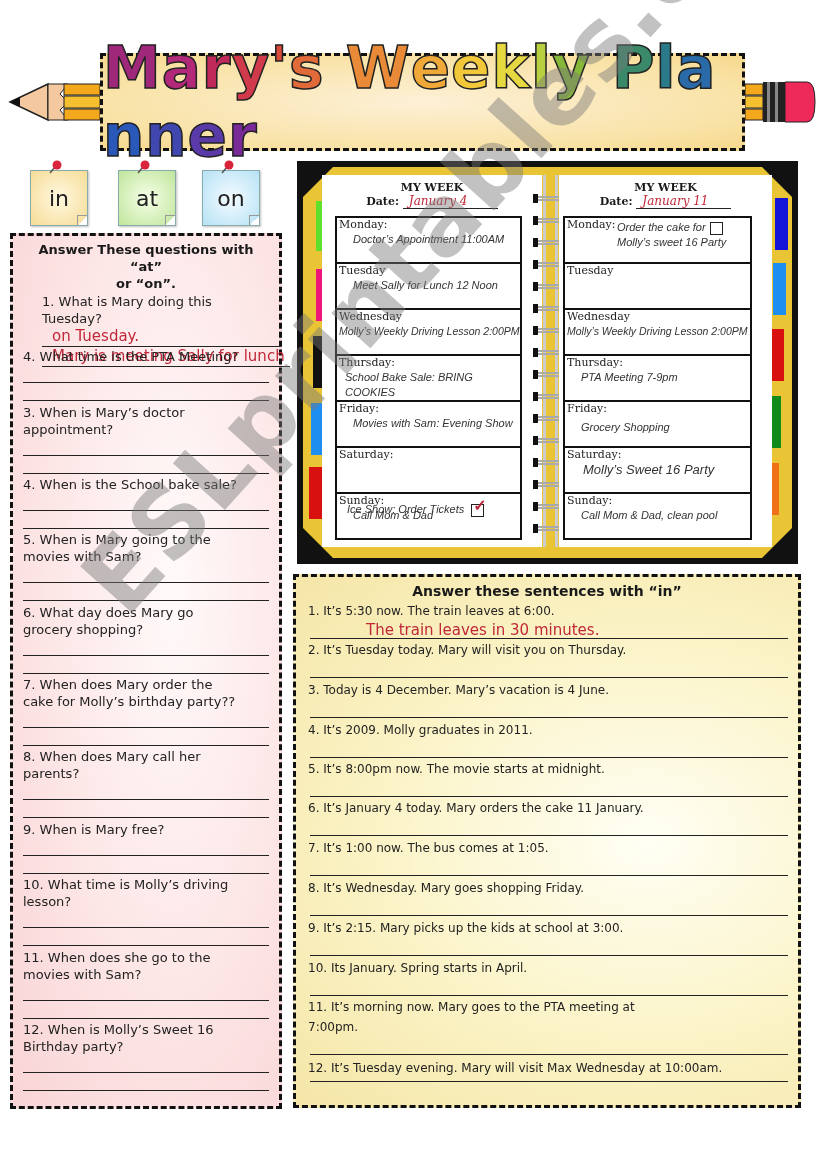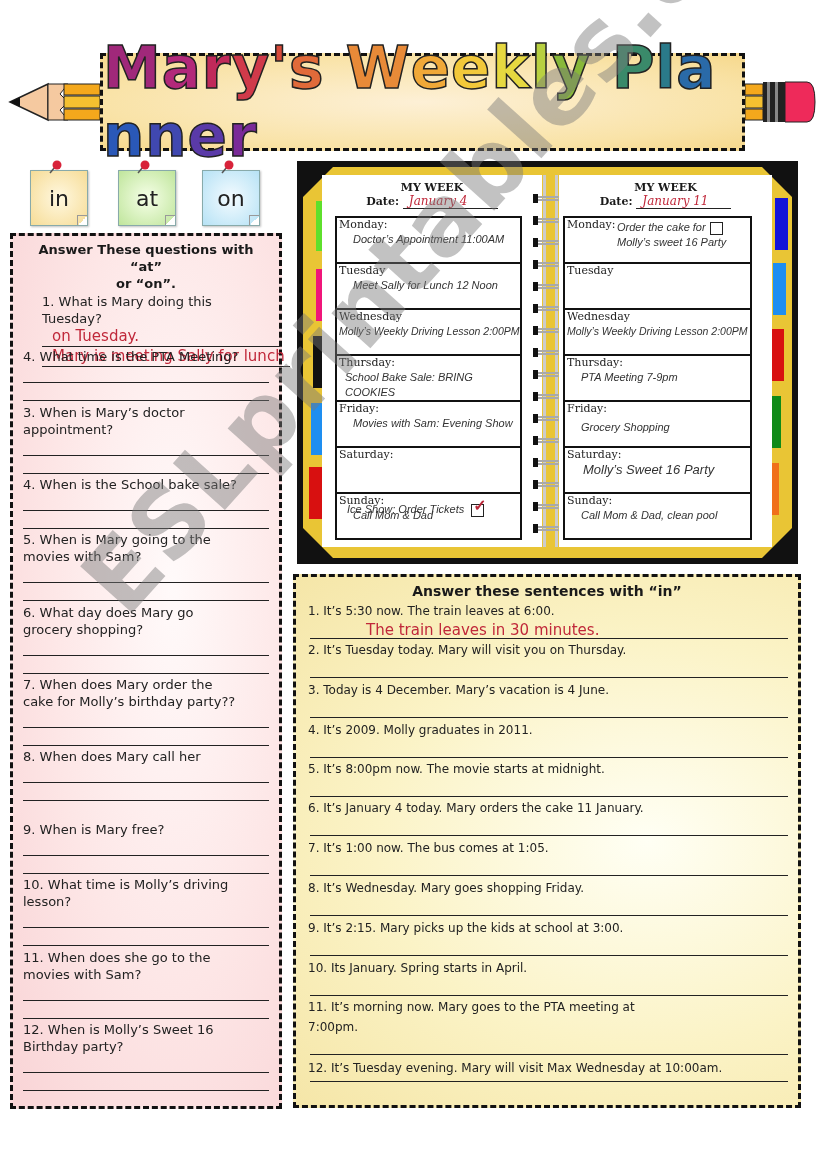--- a/index.html
+++ b/index.html
@@ -190,20 +190,21 @@
 
   <div class="q-block" style="top:440px;">
     <div class="q-item">7. When does Mary order the</div>
     <div class="q-item">cake for Molly’s birthday party??</div>
     <div class="q-line"></div>
     <div class="q-line"></div>
   </div>
 
   <div class="q-block" style="top:512px;">
     <div class="q-item">8. When does Mary call her</div>
+    <div class="q-item">parents?</div>
     <div class="q-line"></div>
     <div class="q-line"></div>
   </div>
 
   <div class="q-block" style="top:585px;">
     <div class="q-item">9. When is Mary free?</div>
     <div class="q-line"></div>
     <div class="q-line"></div>
   </div>
 

